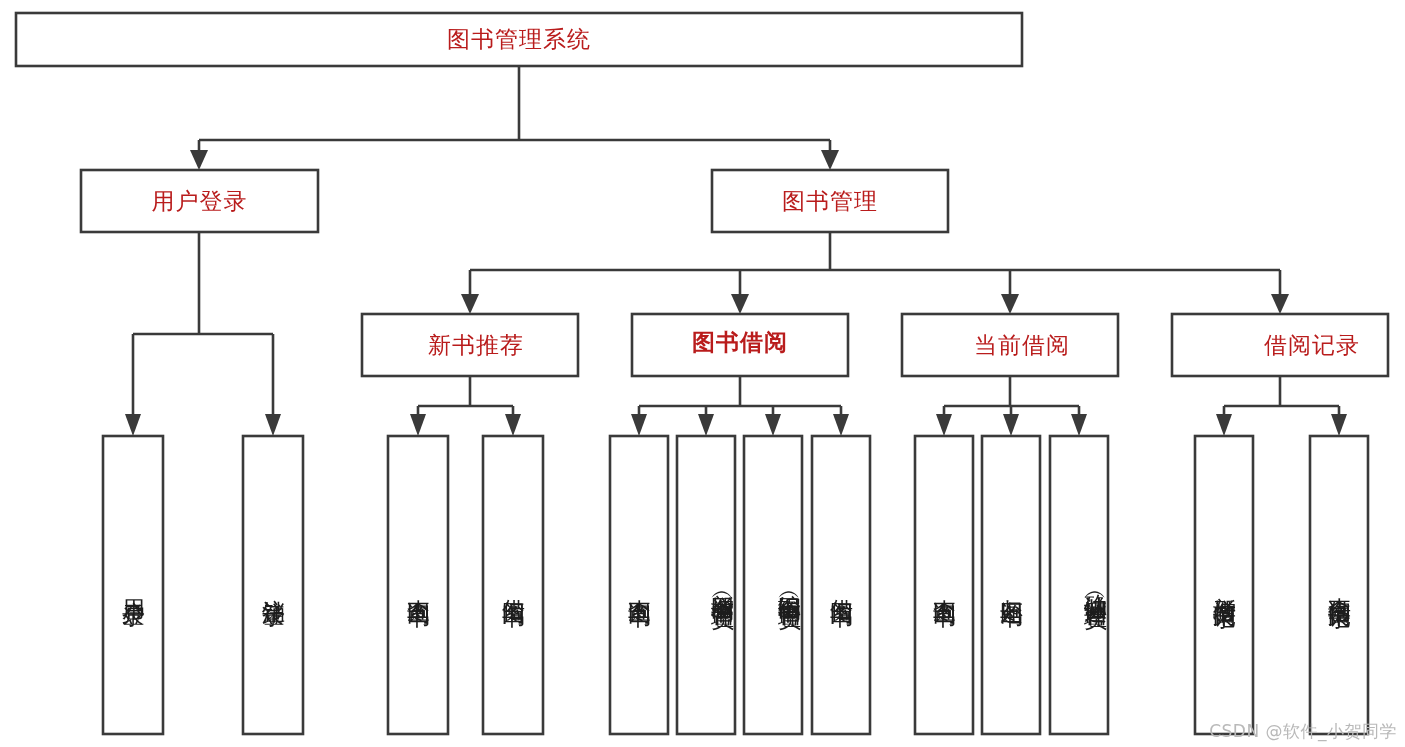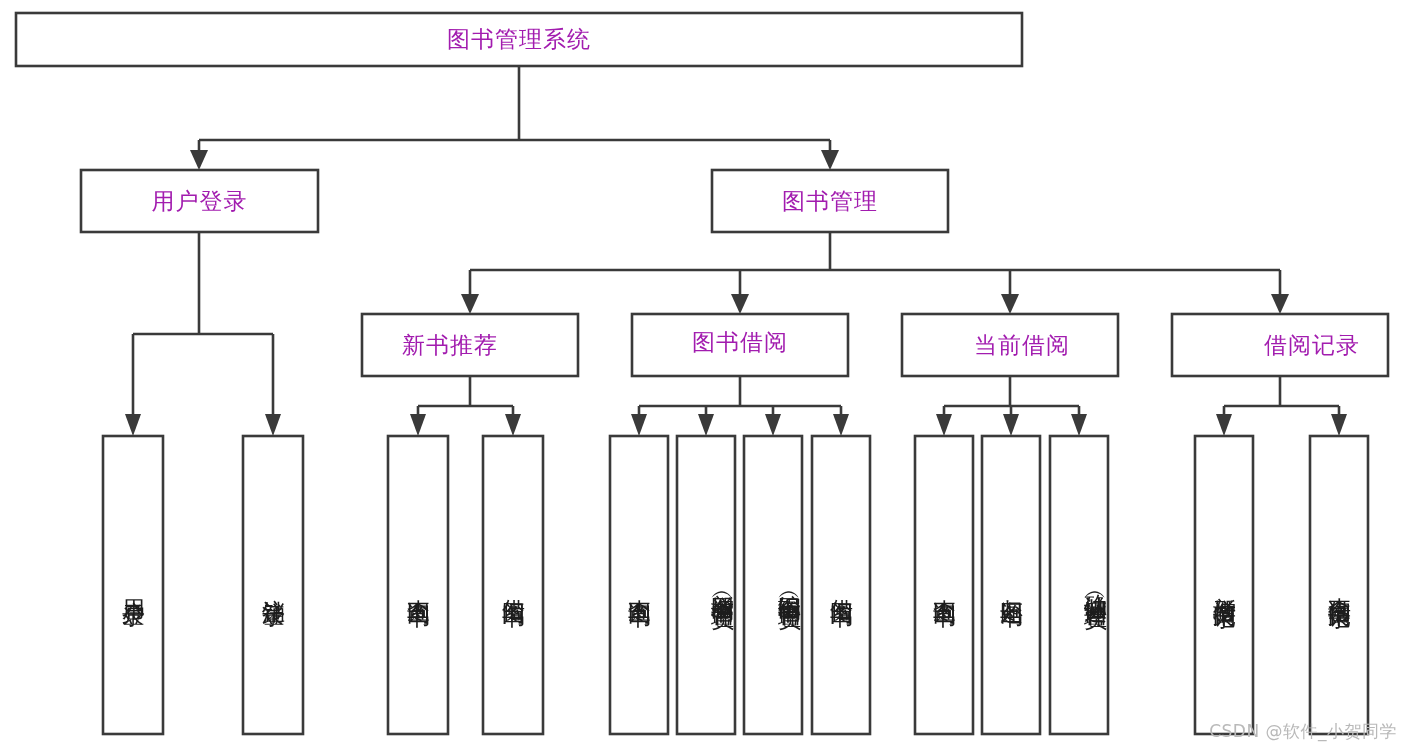--- a/index.html
+++ b/index.html
@@ -39,21 +39,21 @@
   }
   .arrow-head {
     fill: #3a3a3a;
     stroke: none;
   }
   .node-label-h {
     position: absolute;
     display: flex;
     align-items: center;
     justify-content: center;
-    color: #a21caf;
+    color: #b91c1c;
     font-size: 23px;
     line-height: 1.15;
     letter-spacing: 1px;
     white-space: nowrap;
     pointer-events: none;
   }
   .node-label-v {
     position: absolute;
     display: flex;
     align-items: center;
@@ -189,23 +189,23 @@
       <polygon class="arrow-head" points="1331,414 1347,414 1339,436"></polygon>
     </g>
   </svg>
 
   <div class="node-label-h" style="left:16px; top:13px; width:1006px; height:53px;">图书管理系统</div>
 
   <div class="node-label-h" style="left:81px; top:170px; width:237px; height:62px;">用户登录</div>
 
   <div class="node-label-h" style="left:712px; top:170px; width:236px; height:62px;">图书管理</div>
 
-  <div class="node-label-h" style="left:342px; top:314px; width:216px; height:62px;">新书推荐</div>
-
-  <div class="node-label-h" style="left:632px; top:314px; width:216px; height:56px;">图书借阅</div>
+  <div class="node-label-h" style="left:368px; top:314px; width:216px; height:62px;">新书推荐</div>
+
+  <div class="node-label-h" style="left:632px; top:314px; width:216px; height:56px;font-weight:bold;">图书借阅</div>
 
   <div class="node-label-h" style="left:902px; top:314px; width:240px; height:62px;">当前借阅</div>
 
   <div class="node-label-h" style="left:1172px; top:314px; width:216px; height:62px;margin-left:32px;">借阅记录</div>
 
   <div class="node-label-v" style="left:103px; top:436px; width:60px; height:298px;">用户登录</div>
 
   <div class="node-label-v" style="left:243px; top:436px; width:60px; height:298px;">注销登录</div>
 
   <div class="node-label-v" style="left:388px; top:436px; width:60px; height:298px;">查询图书</div>

